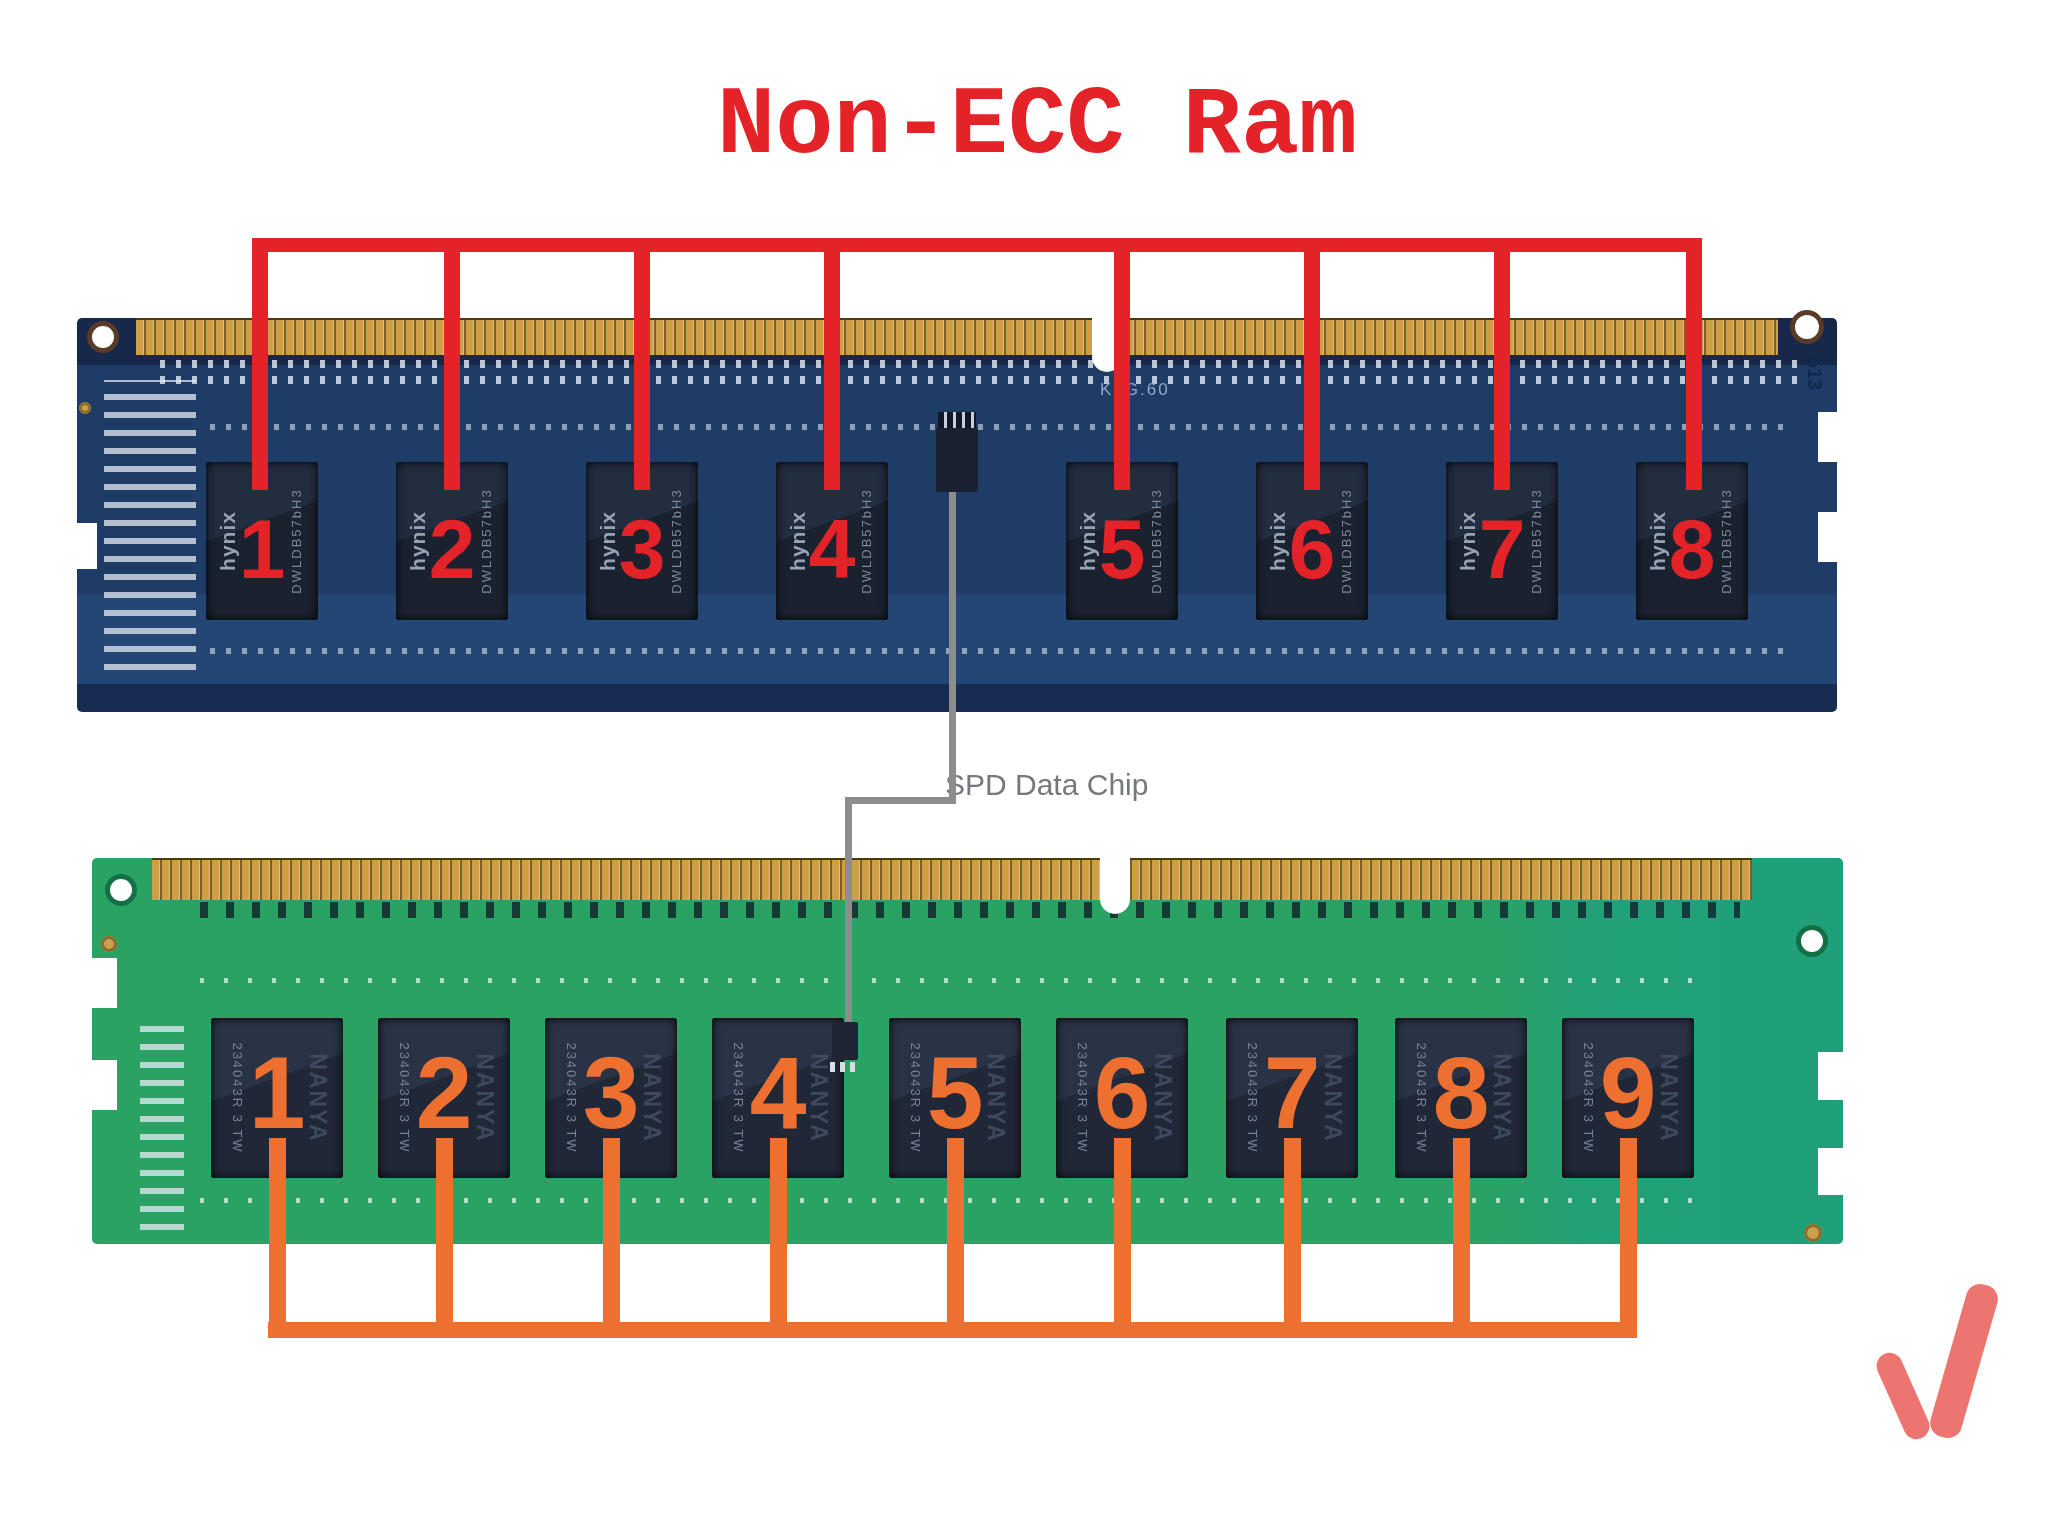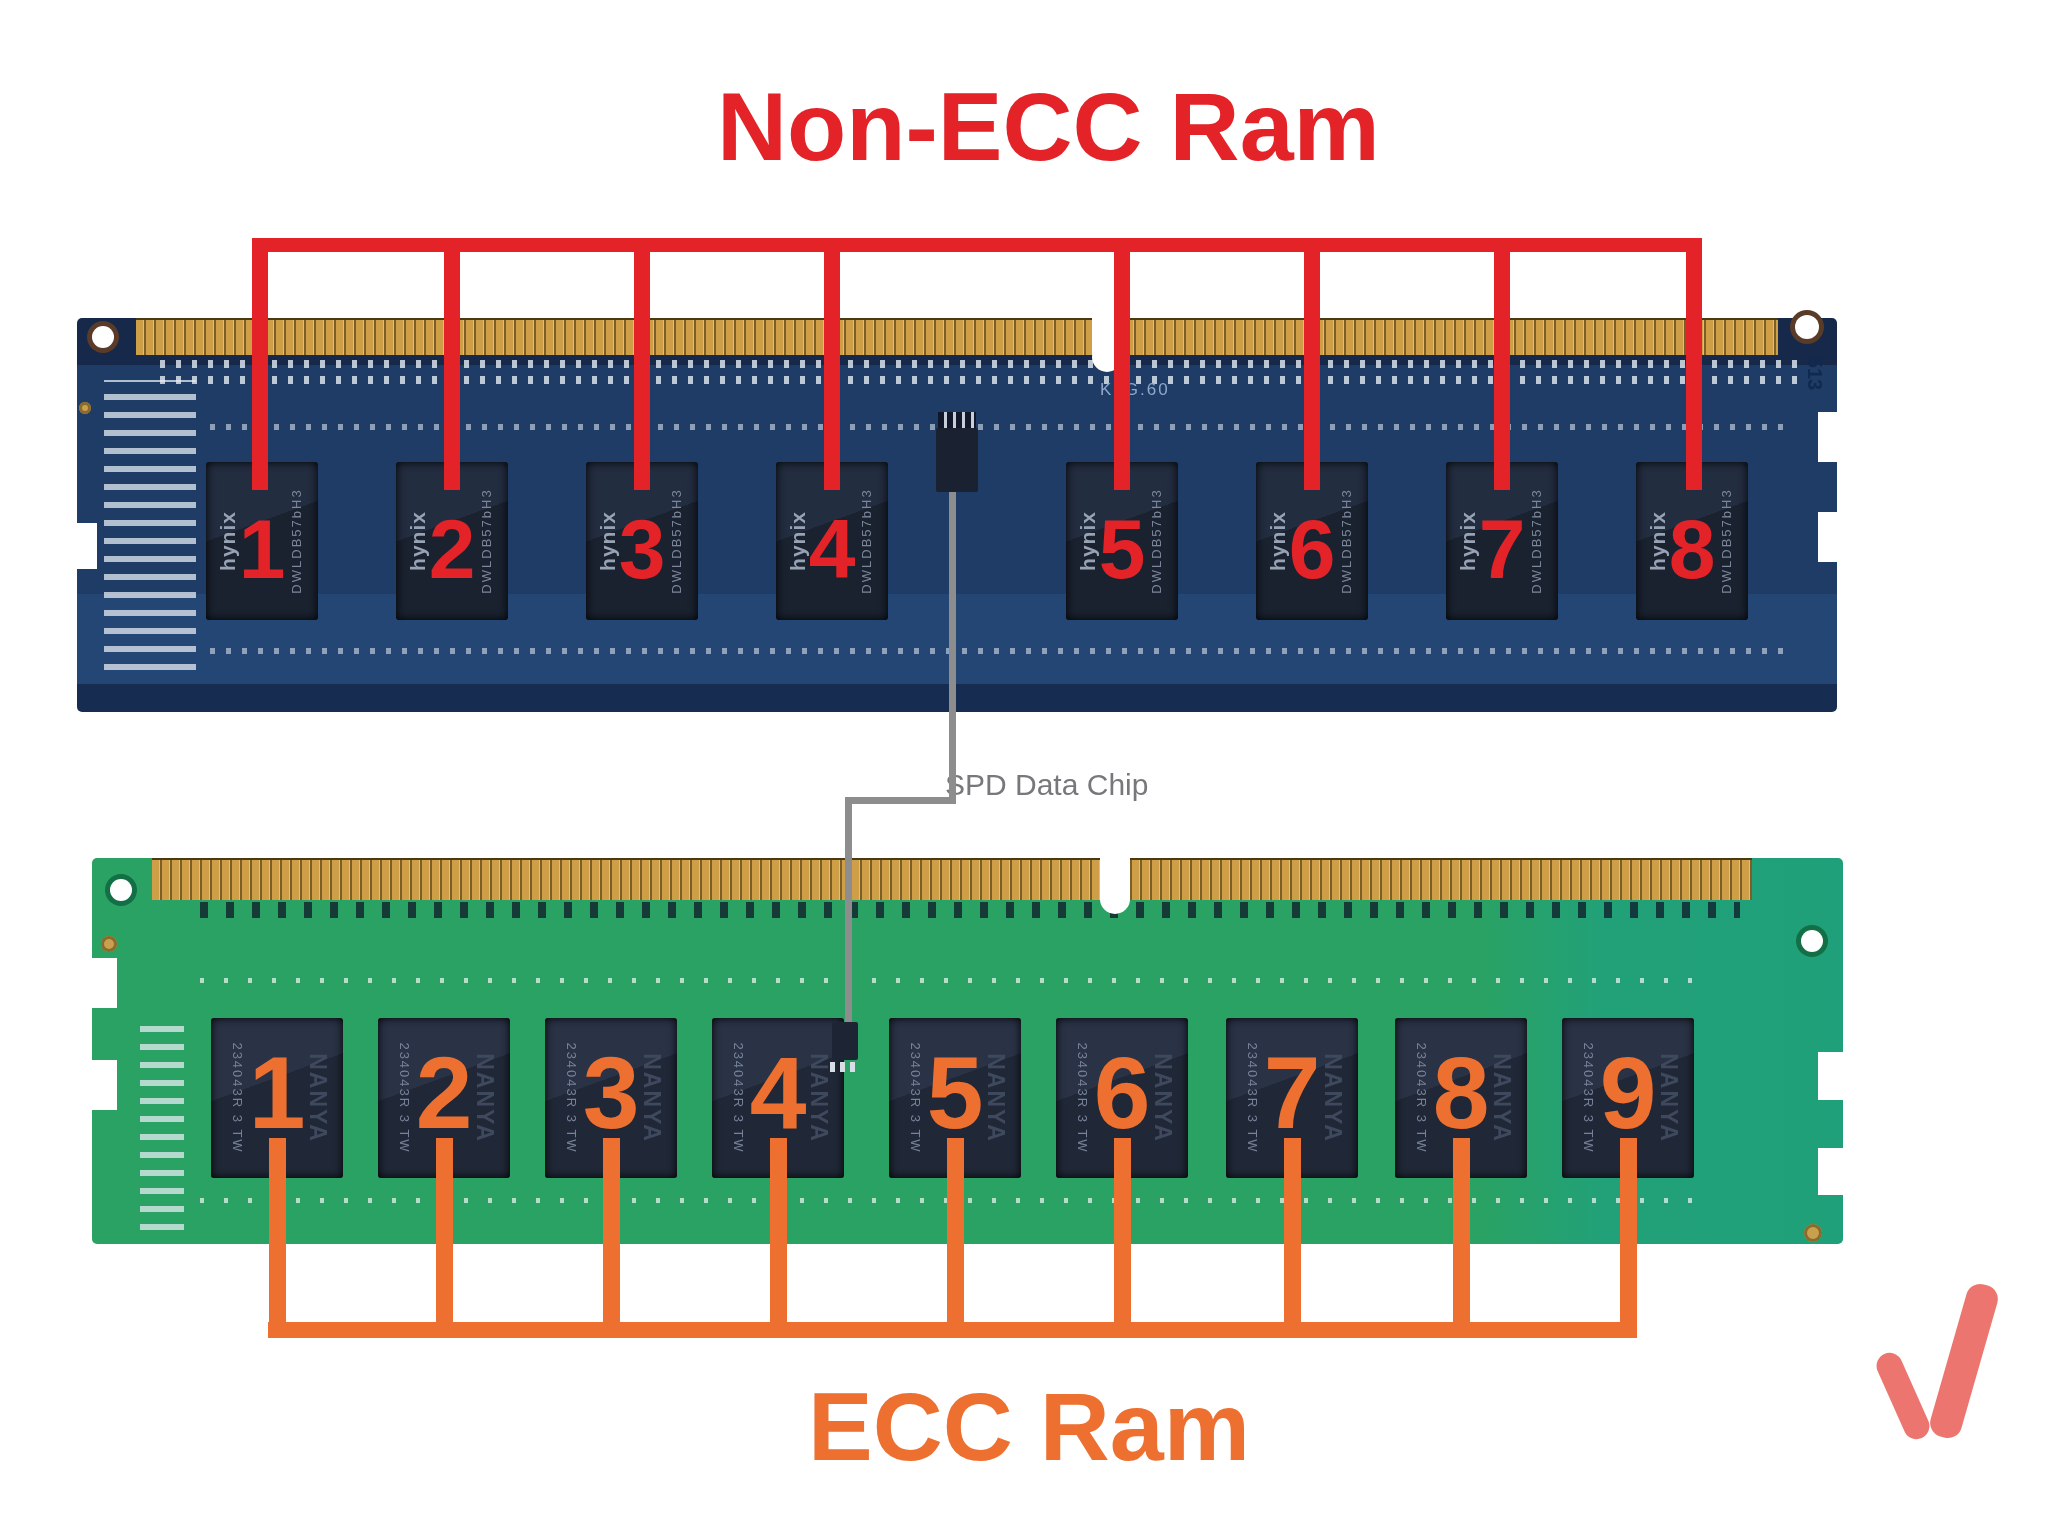--- a/index.html
+++ b/index.html
@@ -1,20 +1,20 @@
 <!DOCTYPE html>
 <html><head>
 <meta charset="utf-8">
 <style>
   html,body{margin:0;padding:0;background:#ffffff;}
   #stage{position:relative;width:2048px;height:1536px;background:#fff;overflow:hidden;
          font-family:"Liberation Sans",sans-serif;}
 
   
-  .title{position:absolute;font-weight:bold;line-height:1;white-space:nowrap;}
+  .title{position:absolute;font-weight:bold;line-height:1;white-space:nowrap;font-family:Liberation Mono, monospace;}
   #title-non-ecc{left:717px;top:78px;font-size:97px;color:var(--red);}
   #title-ecc{left:808px;top:1378px;font-size:97px;color:var(--orange);}
   #spd-label{position:absolute;left:945px;top:768px;font-size:30px;color:#77787b;white-space:nowrap;}
 
   
   .pcb{position:absolute;border-radius:5px;z-index:1;}
   #pcb-blue{left:77px;top:318px;width:1760px;height:394px;
     background:linear-gradient(180deg,#16294a 0 12%,#1e3c66 12% 70%,#234675 70% 93%,#162c50 93%);}
   #pcb-green{left:92px;top:858px;width:1751px;height:386px;
     background:linear-gradient(90deg,#2aa263 0 79%,#22a178 86%,#1fa07a 100%);}
@@ -83,21 +83,20 @@
   .check-stroke{position:absolute;z-index:9;background:var(--checkred);border-radius:14px;opacity:.9;}
   #check-1{left:1890px;top:1350px;width:26px;height:92px;transform:rotate(-24deg);}
   #check-2{left:1948px;top:1282px;width:32px;height:158px;transform:rotate(16deg);}
 </style>
 </head>
 <body>
 
 <div id="stage" style="--red: #e42328; --orange: #ed7030; --peach: #f3b17d; --checkred: #ea675f;">
 
   <div class="title" id="title-non-ecc">Non-ECC Ram</div>
-  <div class="title" id="title-ecc">ECC Ram</div>
   <div id="spd-label">SPD Data Chip</div>
 
   <div class="pcb" id="pcb-blue"></div>
   <div class="pins" id="pins-blue"></div>
 
   <div class="pcb" id="pcb-green"></div>
   <div class="pins" id="pins-green"></div>
 
   <div class="notch" style="left:1092px;top:316px;width:30px;height:39px"></div>
   <div class="notch-circle" style="left:1092px;top:342px;width:30px;height:30px"></div>

